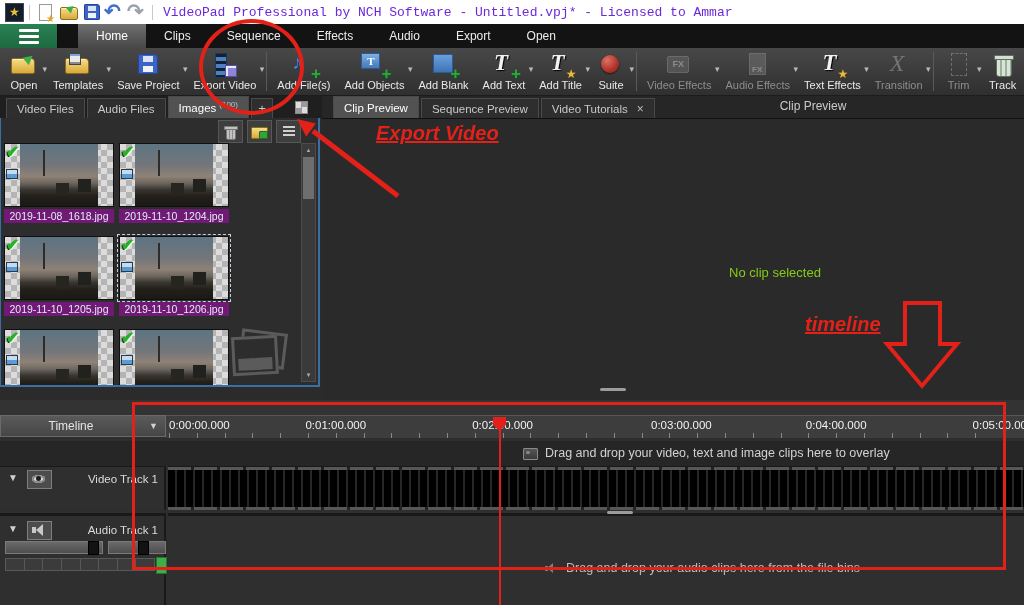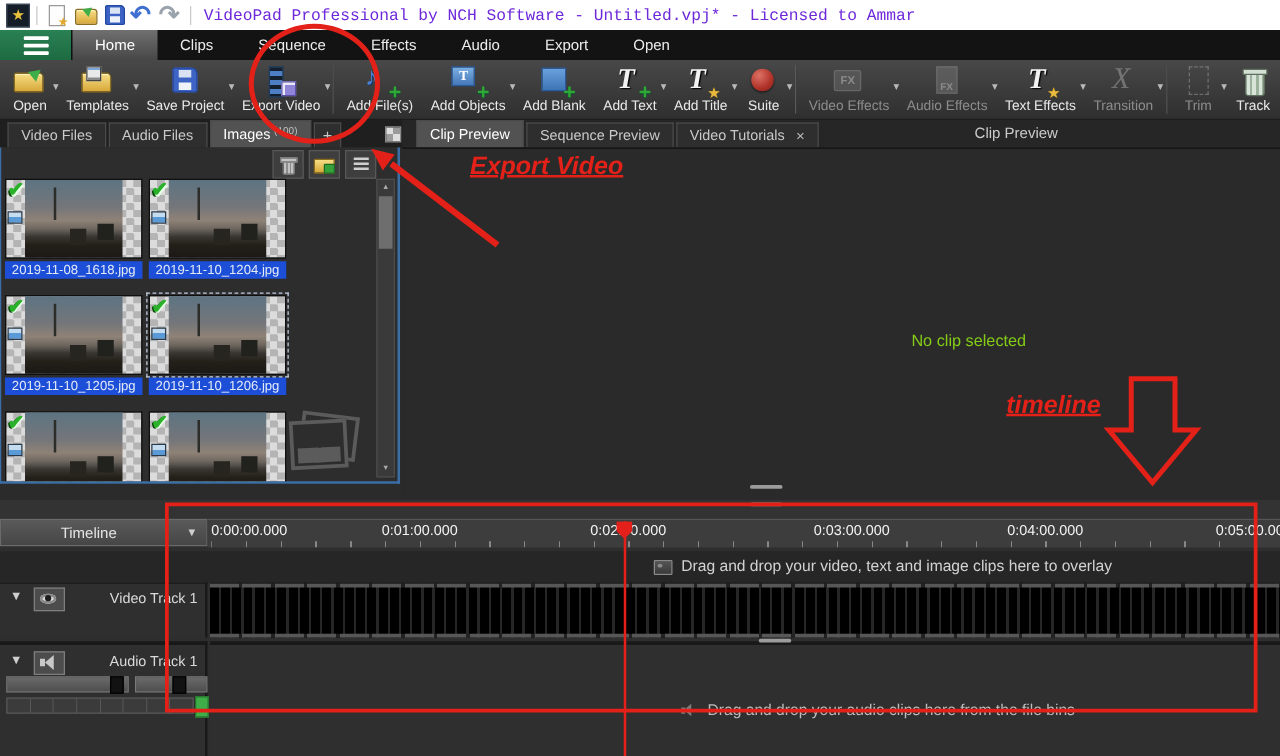--- a/index.html
+++ b/index.html
@@ -18,21 +18,21 @@
   .i-new-project-icon::after{content:"★";position:absolute;right:0px;bottom:-2px;color:#e2a92c;font-size:10px;}
   .folder-ic::before{content:"";position:absolute;left:2px;top:5px;width:16px;height:11px;
      background:linear-gradient(#f6de85,#d8a83a);border:1px solid #8a6c1e;border-radius:2px 3px 2px 2px;box-shadow:inset 0 1px 0 #fff3bd;}
   .i-open-project-icon::after{content:"";position:absolute;right:0px;top:1px;border:4px solid transparent;border-left:7px solid #3fae49;transform:rotate(-40deg);}
   .floppy-ic::before{content:"";position:absolute;left:3px;top:2px;width:16px;height:16px;background:#3d64c4;border-radius:2px 4px 2px 2px;box-shadow:inset 0 0 0 1px #23479e;}
   .floppy-ic::after{content:"";position:absolute;left:7px;top:4px;width:8px;height:5px;background:#dbe4f4;box-shadow:0 7px 0 0 #eef2f9;}
   .i-undo-icon::before{content:"↶";position:absolute;left:0;top:-3px;color:#3f6fd1;font-size:20px;font-weight:bold;}
   .i-redo-icon::before{content:"↷";position:absolute;left:0;top:-3px;color:#9aa2ac;font-size:20px;font-weight:bold;}
 
   
-  .menubar{position:absolute;top:24px;left:0;width:1024px;height:24px;background:#131313;display:flex;align-items:stretch;}
+  .menubar{position:absolute;top:24px;left:0;width:1024px;height:24px;background:#131313;display:flex;align-items:stretch;gap:20px;}
   .hamburger{width:57px;background:linear-gradient(#2a8153,#1d6a41);display:flex;align-items:center;justify-content:center;border-right:1px solid #0c0c0c;}
   .ham-bars{width:20px;height:3px;background:#fff;border-radius:1px;box-shadow:0 -6px 0 #fff,0 6px 0 #fff;}
   .menu-tabs{display:flex;align-items:stretch;}
   .menu-tab{padding:0 18px;display:flex;align-items:center;color:#ececec;font-size:12px;}
   .menu-tab.active{background:linear-gradient(#707070,#474747);color:#fff;}
 
   
   .toolbar{position:absolute;top:48px;left:0;width:1024px;height:48px;background:linear-gradient(#484848,#2f2f2f);
            display:flex;align-items:stretch;padding:1px 2px;box-sizing:border-box;overflow:hidden;border-bottom:1px solid #1c1c1c;}
   .tb-btn{position:relative;display:flex;flex-direction:column;align-items:center;justify-content:flex-end;
@@ -69,21 +69,21 @@
      border-radius:2px;color:#e4e4e4;font:bold 9px/15px "Liberation Sans",sans-serif;text-align:center;}
   .i-audio-effects-icon::before{content:"FX";position:absolute;left:6px;top:2px;width:15px;height:20px;background:#7b7b7b;border:1px solid #9c9c9c;
      color:#e8e8e8;font:bold 8px/32px "Liberation Sans",sans-serif;text-align:center;}
   .i-transition-icon::before{content:"X";position:absolute;left:6px;top:-2px;font:italic 24px/28px "Liberation Serif",serif;color:#b2b2b2;}
   .i-trim-icon::before{content:"";position:absolute;left:7px;top:2px;width:14px;height:21px;border:1px dashed #ababab;}
   .i-delete-icon::before{content:"";position:absolute;left:8px;top:8px;width:14px;height:16px;border:1px solid #5f6f5f;border-radius:0 0 3px 3px;
      background:repeating-linear-gradient(90deg,#d8e4d8 0 3px,#9cb29c 3px 5px);}
   .i-delete-icon::after{content:"";position:absolute;left:6px;top:4px;width:18px;height:3px;background:#d2dfd2;border:1px solid #5f6f5f;border-radius:1px;}
 
   
-  .left-panel{position:absolute;top:96px;left:0;width:322px;height:304px;background:#2b2b2b;padding-left:13px;}
+  .left-panel{position:absolute;top:96px;left:0;width:322px;height:304px;background:#2b2b2b;}
   .tab-strip{position:absolute;top:0;left:0;right:0;height:22px;background:#1f1f1f;display:flex;align-items:flex-end;padding-left:6px;}
   .tabs-list{display:flex;align-items:flex-end;gap:2px;}
   .ui-tab{height:19px;padding:0 10px;background:#2e2e2e;border:1px solid #4a4a4a;border-bottom:none;color:#c9c9c9;
           font-size:11.5px;display:flex;align-items:center;gap:3px;white-space:nowrap;}
   .ui-tab.active{background:#525252;color:#fff;height:21px;}
   .tab-badge{font-size:8px;color:#c0c0c0;margin-top:-6px;}
   .add-tab{height:19px;width:20px;background:#2e2e2e;border:1px solid #4a4a4a;border-bottom:none;color:#c9c9c9;
            font-size:13px;display:flex;align-items:center;justify-content:center;margin-left:2px;}
   .corner-icon{position:absolute;right:14px;top:5px;width:11px;height:11px;border:1px solid #8a8a8a;
      background:conic-gradient(#9a9a9a 0 25%,#dedede 0 50%,#9a9a9a 0 75%,#dedede 0);}
@@ -103,21 +103,21 @@
      background:repeating-conic-gradient(#b4b4b4 0 25%,#dcdcdc 0 50%) 0 0/12px 12px;}
   .photo{position:absolute;left:15px;right:15px;top:0;bottom:0;
      background:linear-gradient(180deg,#5d7482 0%,#74767a 35%,#8f8277 52%,#6e675f 63%,#3a3733 73%,#232019 84%,#1b1916 100%);}
   .photo::before{content:"";position:absolute;left:30%;top:10%;width:2px;height:42%;background:#2c2c28;}
   .photo::after{content:"";position:absolute;right:9%;bottom:22%;width:13px;height:13px;background:#21211e;box-shadow:-22px 4px 0 #26251f;}
   .glyph-check::before{content:"✔";}
   .thumb .check{position:absolute;left:1px;top:-2px;color:#29b129;font-size:16px;font-weight:bold;
      text-shadow:1px 1px 0 #e8ffe8,-1px 1px 0 #0a4a0a;}
   .img-chip{position:absolute;left:1px;top:25px;width:10px;height:8px;border:1px solid #2a3a4a;
      background:linear-gradient(#c4dcf0 0 45%,#5a9ad6 45%);}
-  .thumb-label{margin-top:2px;font-size:10.5px;color:#e2eaf6;background:#1d4ed8;text-align:center;padding:1px 0;white-space:nowrap;overflow:hidden;}
+  .thumb-label{margin-top:2px;font-size:10.5px;color:#e2eaf6;background:#701a75;text-align:center;padding:1px 0;white-space:nowrap;overflow:hidden;}
   .thumb-cell.focused .thumb{outline:1px dashed #c2d0e2;outline-offset:1px;}
   .bin-scrollbar{position:absolute;right:2px;top:25px;bottom:3px;width:13px;background:#3a3a3a;border:1px solid #4c4c4c;}
   .sb-btn{position:absolute;left:0;right:0;height:12px;color:#aaa;font-size:6px;text-align:center;line-height:12px;}
   .sb-up{top:0;} .sb-down{bottom:0;}
   .glyph-up::before{content:"▲";} .glyph-dn::before{content:"▼";} .glyph-down::before{content:"▼";}
   .sb-thumb{position:absolute;left:1px;right:1px;top:13px;height:42px;background:#6e6e6e;}
   .photos-watermark{position:absolute;right:32px;bottom:10px;width:54px;height:44px;opacity:.5;}
   .wm-back{position:absolute;left:8px;top:0;right:0;bottom:8px;border:3px solid #8a8a8a;transform:rotate(7deg);}
   .wm-front{position:absolute;left:0;top:5px;right:8px;bottom:0;border:3px solid #8a8a8a;background:#2d2d2d;transform:rotate(-3deg);}
   .wm-mountain{position:absolute;left:3px;right:3px;bottom:2px;height:12px;

